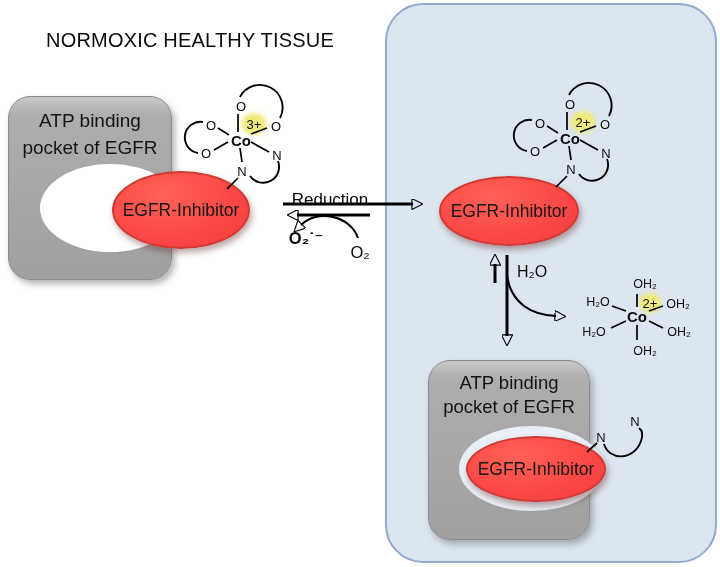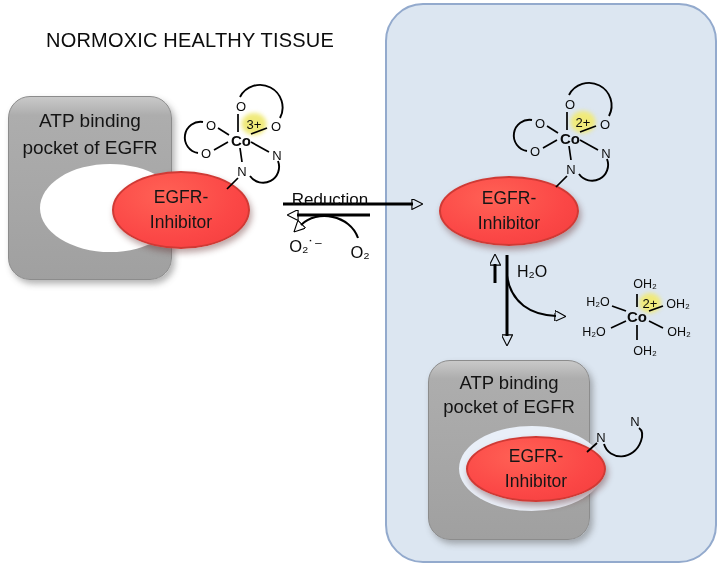--- a/index.html
+++ b/index.html
@@ -34,21 +34,21 @@
   .pocket.right-pocket .pocket-label{top:10px;font-size:18.5px;line-height:24px;}
   
   .notch{position:absolute;border-radius:50%;z-index:3;}
   .notch.white{left:40px;top:164px;width:140px;height:88px;background:#ffffff;}
   .notch.blue{left:459px;top:426px;width:145px;height:85px;background:#e9eff8;}
   
   .inhibitor{
     position:absolute;border-radius:50%;z-index:4;
     background:radial-gradient(ellipse at 38% 30%,#ff6155 0%,#fb4746 60%,#f23d3d 100%);
     border:2px solid #cf3a35;box-shadow:2px 4px 6px rgba(90,30,30,.4);
-    display:flex;flex-direction:column;align-items:center;justify-content:center;
+    display:flex;align-items:center;justify-content:center;
     font-size:17.5px;line-height:25px;color:#161616;text-align:center;
   }
   .inhibitor.pos-left{left:112px;top:171px;width:134px;height:74px;}
   .inhibitor.pos-right-top{left:439px;top:176px;width:136px;height:66px;}
   .inhibitor.pos-right-bottom{left:466px;top:436px;width:136px;height:62px;}
   
   .hl{position:absolute;border-radius:50%;background:#f0ea7a;filter:blur(2px);z-index:5;transform:translate(-50%,-50%);}
   
   svg.overlay{position:absolute;left:0;top:0;z-index:6;}
   svg.overlay path, svg.overlay line{fill:none;stroke:#000;}
@@ -200,17 +200,17 @@
   <div class="lbl aqua" style="left:594px;top:332px;">H₂O</div>
   <div class="lbl aqua" style="left:679px;top:332px;">OH₂</div>
   <div class="lbl aqua" style="left:645px;top:351px;">OH₂</div>
   <div class="lbl co" style="left:637px;top:316px;">Co</div>
   <div class="lbl charge" style="left:650px;top:303px;">2+</div>
 
   <div class="lbl atom" style="left:601px;top:437px;">N</div>
   <div class="lbl atom" style="left:635px;top:421px;">N</div>
 
   <div class="lbl rxn" style="left:330px;top:200px;">Reduction</div>
-  <div class="lbl o2" style="left:306px;top:246px;">O₂˙⁻</div>
+  <div class="lbl o2" style="left:306px;top:238px;font-weight:bold;">O₂˙⁻</div>
   <div class="lbl o2" style="left:360px;top:252px;">O₂</div>
   <div class="lbl h2o" style="left:532px;top:272px;">H₂O</div>
 
 </div>
 
 </body></html>

